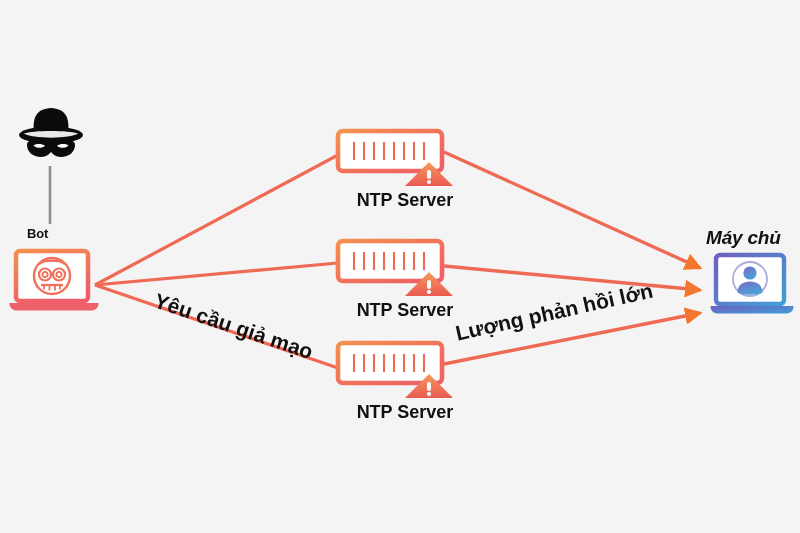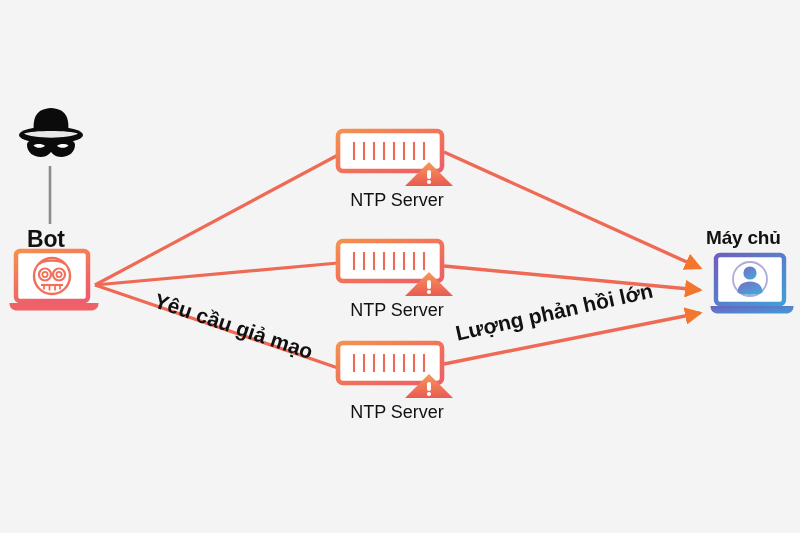--- a/index.html
+++ b/index.html
@@ -24,39 +24,39 @@
     position: absolute;
     font-weight: bold;
     color: #111111;
     white-space: nowrap;
     letter-spacing: -0.2px;
   }
   
   #attacker-label { left: 8px; top: 75px; font-size: 19px; }
   #attacker-icon { left: 12px; top: 104px; width: 78px; height: 62px; }
   
-  #bot-label { left: 27px; top: 226px; font-size: 23px; }
+  #bot-label { left: 27px; top: 226px; font-size: 13px; }
   #bot-icon { left: 8px; top: 248px; width: 92px; height: 66px; }
   
   .ntp-node { width: 150px; height: 90px; }
   #ntp-1 { left: 332px; top: 128px; }
   #ntp-2 { left: 332px; top: 238px; }
   #ntp-3 { left: 332px; top: 340px; }
   .ntp-caption {
     position: absolute;
-    left: 0; top: 62px;
+    left: 8px; top: 62px;
     width: 130px;
     text-align: center;
     font-size: 18px;
-    font-weight: normal;
+    font-weight: bold;
     color: #111111;
     white-space: nowrap;
   }
   
-  #victim-label { left: 706px; top: 227px; font-size: 19px; }
+  #victim-label { left: 706px; top: 227px; font-size: 19px; font-style: italic; }
   #victim-icon { left: 709px; top: 252px; width: 86px; height: 66px; }
   
   .edge-label {
     position: absolute;
     font-size: 21px;
     font-weight: bold;
     color: #111111;
     white-space: nowrap;
     transform-origin: 0 50%;
   }

